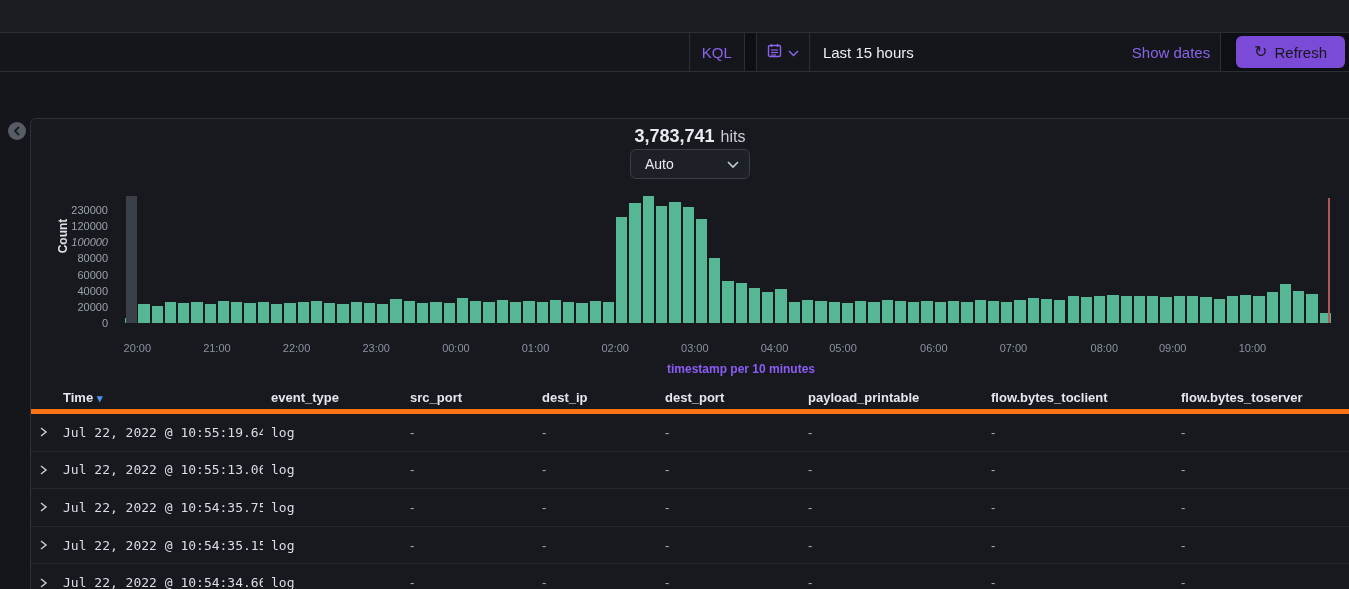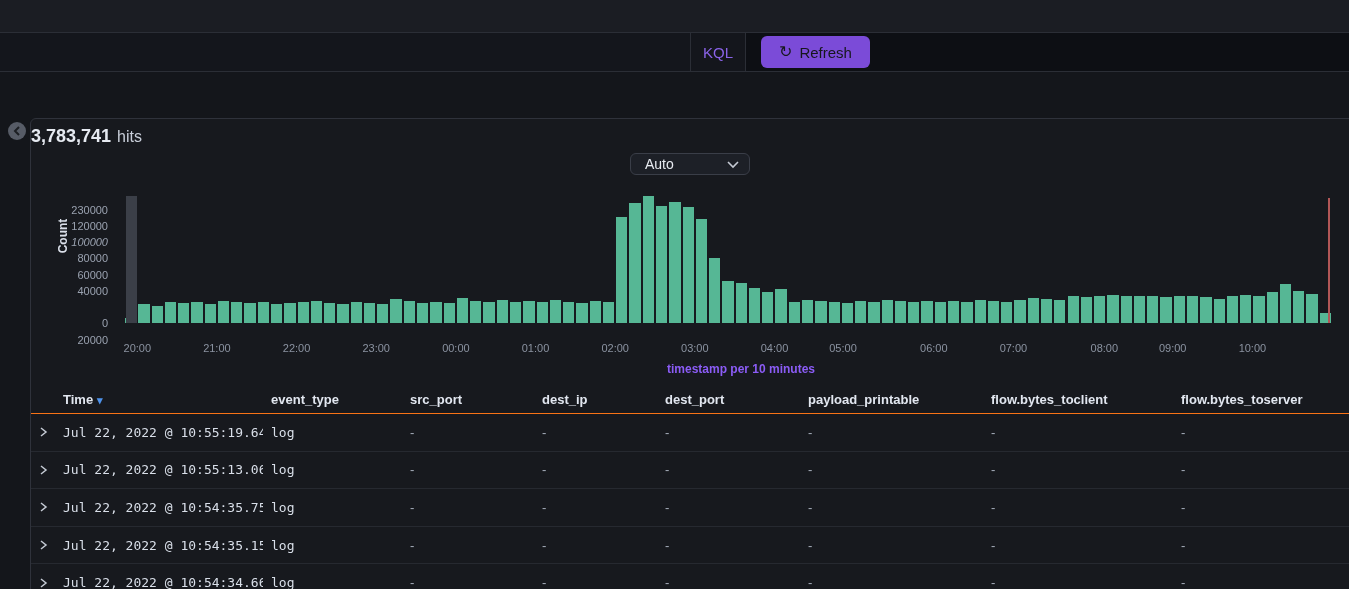--- a/index.html
+++ b/index.html
@@ -30,27 +30,27 @@
     display:flex; align-items:center; justify-content:center; gap:7px; cursor:pointer; }
   .refresh-glyph { font-size:16px; line-height:1; }
 
   
   .panel { position:absolute; left:30px; top:118px; width:1320px; height:472px;
     background:#17191e; border:1px solid #2f323b; border-radius:6px 0 0 0; }
   .collapse-btn { position:absolute; left:8px; top:122px; width:18px; height:18px;
     border-radius:50%; background:#575c67; border:none; display:flex;
     align-items:center; justify-content:center; cursor:pointer; z-index:5; }
 
-  .hits-line { position:absolute; top:7px; left:0; right:0; }
+  .hits-line { position:absolute; top:7px; left:0; right:0; text-align:center; }
   .hits-count { font-size:18px; font-weight:bold; color:#e6eaf1; }
   .hits-word { font-size:16px; color:#c9cfda; margin-left:6px; }
   .subtitle-row { position:absolute; top:30px; left:0; right:0; height:30px;
     display:flex; align-items:center; justify-content:center; gap:9px; }
   .subtitle { font-size:15px; color:#dde2ec; }
-  .interval-select { width:120px; height:22px; background:#1d2027; border:1px solid #3a3e48;
+  .interval-select { width:120px; height:30px; background:#1d2027; border:1px solid #3a3e48;
     border-radius:6px; display:flex; align-items:center; justify-content:space-between;
     padding:0 10px 0 14px; cursor:pointer; }
   .interval-value { font-size:14px; color:#e8ebf1; }
 
   
   .chart { position:absolute; left:0; top:0; width:100%; height:260px; }
   .count-label { position:absolute; left:2px; top:110px; width:60px; text-align:center;
     transform:rotate(-90deg); font-size:12px; font-weight:bold; color:#dbe0ea; }
   .ytick { position:absolute; width:62px; text-align:right; font-size:11px; color:#9aa2b0; }
   .plot { position:absolute; left:93px; top:69px; width:1208px; height:135px; }
@@ -62,21 +62,21 @@
   .xtick { position:absolute; top:223px; width:50px; text-align:center;
     font-size:11px; color:#8b93a1; }
   .xaxis-label { position:absolute; top:243px; left:106px; width:1208px; text-align:center;
     font-size:12px; font-weight:bold; color:#8b5cf6; }
 
   
   .doc-table { position:absolute; left:0; top:267px; right:0; }
   .trow { display:grid; grid-template-columns:26px 206px 139px 132px 123px 143px 183px 190px 1fr;
     align-items:center; }
   .thead { height:28px; font-size:13px; font-weight:bold; color:#e2e7f0;
-    border-bottom:1px solid #f97316; }
+    border-bottom:5px solid #f97316; }
   .thead .cell { padding-left:8px; white-space:nowrap; cursor:pointer; }
   .thead .cell.time-h { padding-left:6px; }
   .sort-arrow { color:var(--sortarrow,#4e93ec); font-size:11px; margin-left:4px; }
   .tbody .trow { height:37.6px; border-bottom:1px solid #262930; }
   .cell { overflow:hidden; }
   .mono { font-family:"DejaVu Sans Mono", monospace; font-size:13px; color:#d9dfe9;
     padding-left:8px; white-space:nowrap; }
   .mono.time-c { padding-left:6px; }
   .dash { font-size:13px; color:#a6aebb; padding-left:8px; }
   .expand-btn { background:none; border:none; cursor:pointer; padding:0 0 0 8px;
@@ -85,20 +85,41 @@
 </head>
 <body>
 
 <div class="top-strip"></div>
 
 <div class="query-row">
   <div class="query-box">
     <input class="query-input" value="" style="">
     <div class="kql-btn">KQL</div>
   </div>
+  <div class="datepicker">
+    <div class="dp-cal-btn">
+      <span>
+        <svg width="15" height="15" viewBox="0 0 15 15">
+          <rect x="1.5" y="2.5" width="12" height="11" rx="1.5" fill="none" stroke="#8a63e8" stroke-width="1.4"></rect>
+          <line x1="4.5" y1="1" x2="4.5" y2="4" stroke="#8a63e8" stroke-width="1.4"></line>
+          <line x1="10.5" y1="1" x2="10.5" y2="4" stroke="#8a63e8" stroke-width="1.4"></line>
+          <line x1="4" y1="7" x2="11" y2="7" stroke="#8a63e8" stroke-width="1.2"></line>
+          <line x1="4" y1="9.5" x2="11" y2="9.5" stroke="#8a63e8" stroke-width="1.2"></line>
+          <line x1="4" y1="12" x2="9" y2="12" stroke="#8a63e8" stroke-width="1.2"></line>
+        </svg>
+      </span>
+      <span>
+        <svg width="11" height="7" viewBox="0 0 11 7">
+            <polyline points="1,1 5.5,5.5 10,1" fill="none" stroke="#8a63e8" stroke-width="1.5"></polyline>
+          </svg>
+      </span>
+    </div>
+    <div class="dp-range">Last 15 hours</div>
+    <div class="dp-showdates">Show dates</div>
+  </div>
   <button class="refresh-btn">
     <span class="refresh-glyph">↻</span>
     <span>Refresh</span>
   </button>
 </div>
 
 <button class="collapse-btn">
   <span>
     <svg width="8" height="10" viewBox="0 0 8 10">
         <polyline points="6,1 2,5 6,9" fill="none" stroke="#1d1f24" stroke-width="2"></polyline>
@@ -120,21 +141,21 @@
             <polyline points="1,1 6,6 11,1" fill="none" stroke="#c5cad4" stroke-width="1.6"></polyline>
           </svg>
       </span>
     </div>
   </div>
 
   <div class="chart">
     <div class="count-label">Count</div>
     <div id="yticks">
         <div class="ytick" style="left: 15px; top: 198px;">0</div>
-        <div class="ytick" style="left: 15px; top: 181.9px; margin-top: 33px;">20000</div>
+        <div class="ytick" style="left: 15px; top: 181.9px;">20000</div>
         <div class="ytick" style="left: 15px; top: 165.7px;">40000</div>
         <div class="ytick" style="left: 15px; top: 149.6px;">60000</div>
         <div class="ytick" style="left: 15px; top: 133.4px;">80000</div>
         <div class="ytick" style="left: 15px; top: 117.3px; font-style: italic;">100000</div>
         <div class="ytick" style="left: 15px; top: 101.1px;">120000</div>
         <div class="ytick" style="left: 15px; top: 85px;">230000</div>
       </div>
     <div class="plot" id="plot">
         <div class="bar" style="left: 0px; width: 13.27px; height: 4.8px;"></div>
         <div class="bar" style="left: 13.27px; width: 13.27px; height: 19.4px;"></div>

